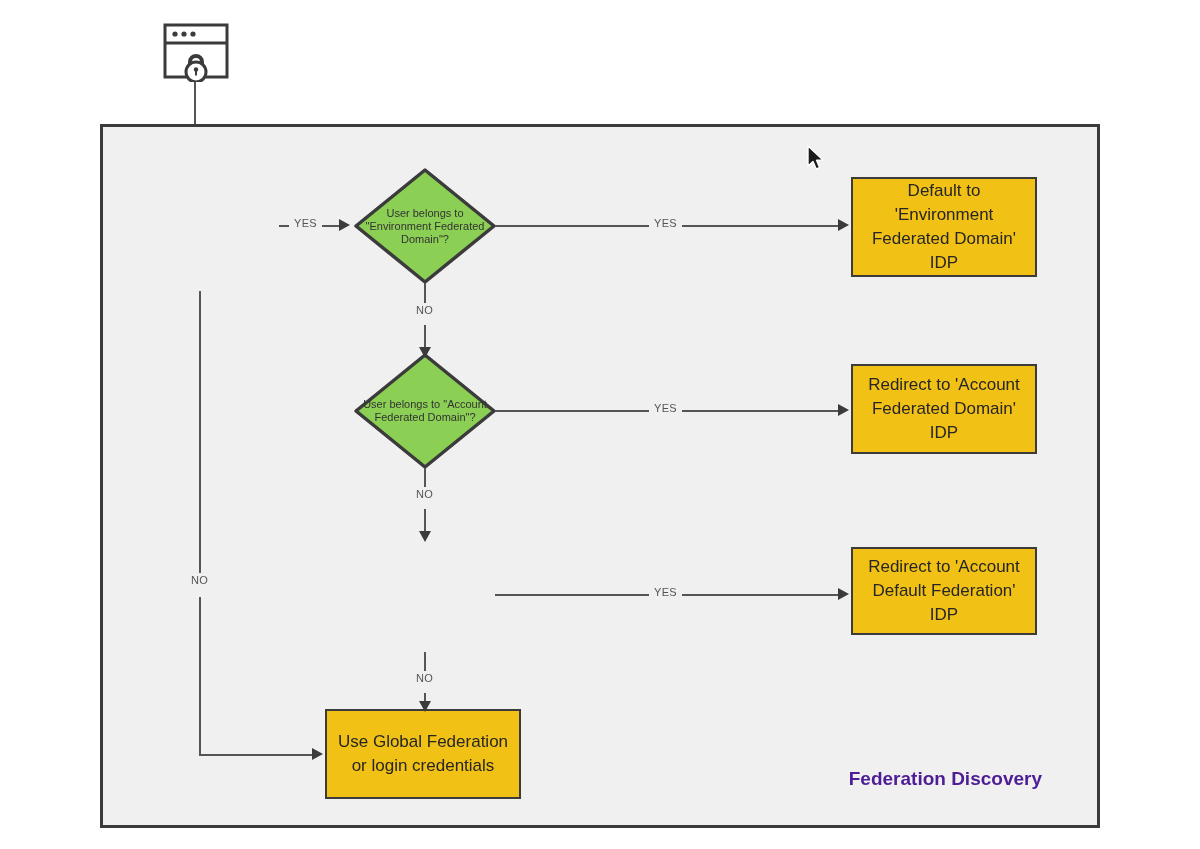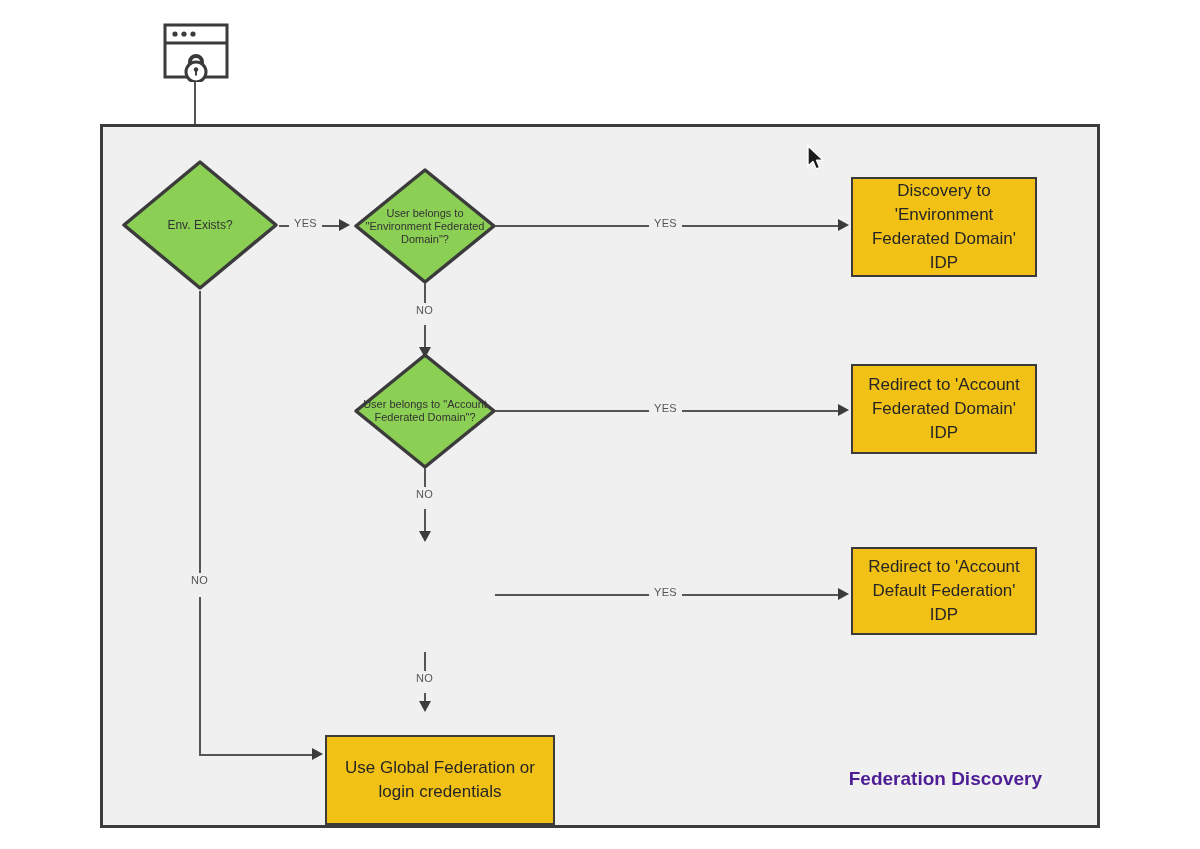--- a/index.html
+++ b/index.html
@@ -160,55 +160,49 @@
         <rect x="37" y="50" width="2" height="5.5" fill="#3b3b3b"></rect>
       </g>
     </svg>
   </div>
 
   <div class="vline" style="left:194px; top:82px; height:63px;"></div>
   <div class="arrow-d" style="left:189px; top:144px;"></div>
 
   <div id="diagram-frame">
 
-    <div class="diamond big" style="left:18px; top:32px; width:158px; height:132px;">
-      <svg class="shape" viewBox="0 0 158 132" preserveAspectRatio="none">
-        <polygon points="79,3 155,66 79,129 3,66" fill="#8bcf54" stroke="#3b3b3b" stroke-width="3.5" stroke-linejoin="round"></polygon>
-      </svg>
-      <div class="dtext">Env. Exists?</div>
-    </div>
 
     <div class="diamond" style="left:250px; top:40px; width:144px; height:118px;">
       <svg class="shape" viewBox="0 0 144 118" preserveAspectRatio="none">
         <polygon points="72,3 141,59 72,115 3,59" fill="#8bcf54" stroke="#3b3b3b" stroke-width="3.5" stroke-linejoin="round"></polygon>
       </svg>
       <div class="dtext">User belongs to "Environment Federated Domain"?</div>
     </div>
 
     <div class="diamond" style="left:250px; top:225px; width:144px; height:118px;">
       <svg class="shape" viewBox="0 0 144 118" preserveAspectRatio="none">
         <polygon points="72,3 141,59 72,115 3,59" fill="#8bcf54" stroke="#3b3b3b" stroke-width="3.5" stroke-linejoin="round"></polygon>
       </svg>
       <div class="dtext">User belongs to "Account Federated Domain"?</div>
     </div>
 
 
     <div class="ybox" style="left:748px; top:50px; width:186px; height:100px;">
-      <span>Discovery to 'Environment Federated Domain' IDP</span>
+      <span>Default to 'Environment Federated Domain' IDP</span>
     </div>
 
     <div class="ybox" style="left:748px; top:237px; width:186px; height:90px;">
       <span>Redirect to 'Account Federated Domain' IDP</span>
     </div>
 
     <div class="ybox" style="left:748px; top:420px; width:186px; height:88px;">
       <span>Redirect to 'Account Default Federation' IDP</span>
     </div>
 
-    <div class="ybox" style="left:222px; top:608px; width:230px; height:90px;">
+    <div class="ybox" style="left:222px; top:582px; width:196px; height:90px;">
       <span>Use Global Federation or login credentials</span>
     </div>
 
     <div class="hline" style="left:176px; top:98px; width:62px;"></div>
     <div class="arrow-r" style="left:236px; top:92px;"></div>
     <div class="elabel" style="left:186px; top:89px;">YES</div>
 
     <div class="vline" style="left:96px; top:164px; height:285px;"></div>
     <div class="elabel" style="left:83px; top:446px;">NO</div>
     <div class="vline" style="left:96px; top:470px; height:158px;"></div>

